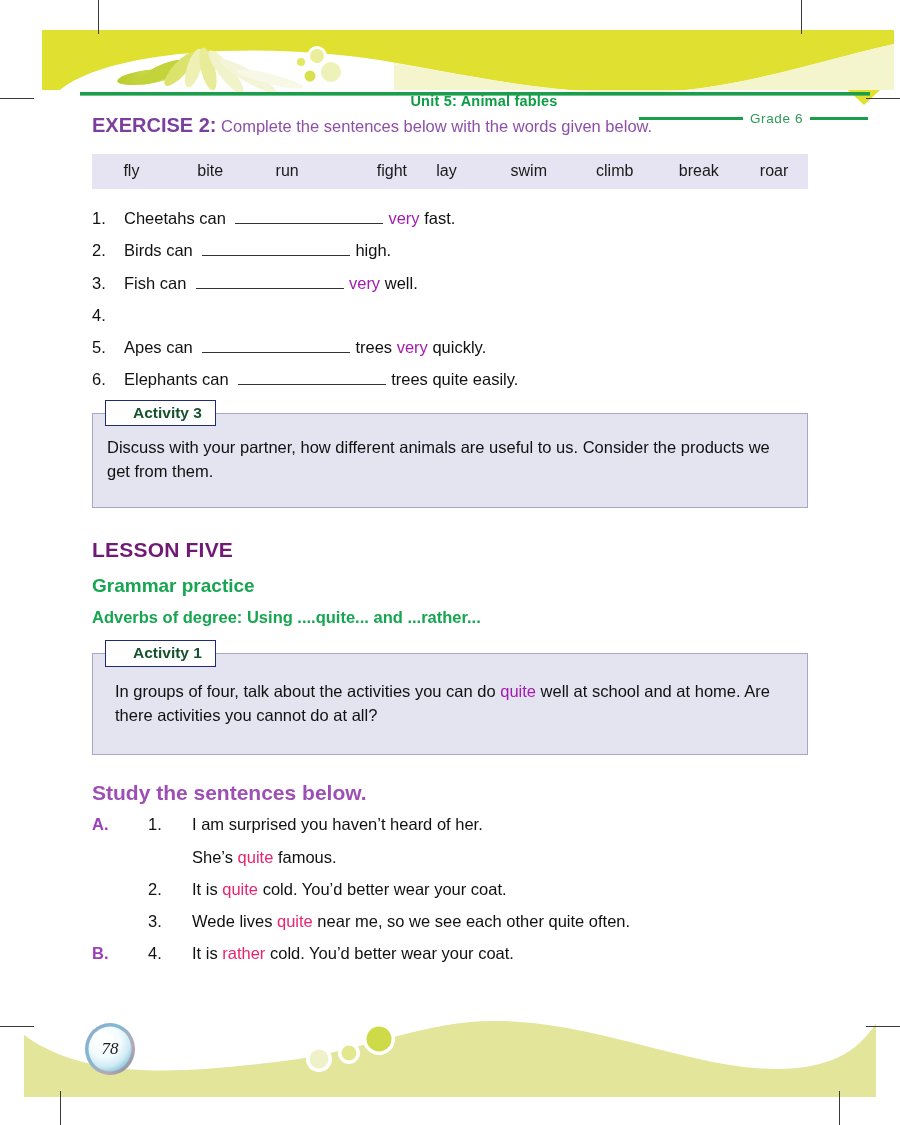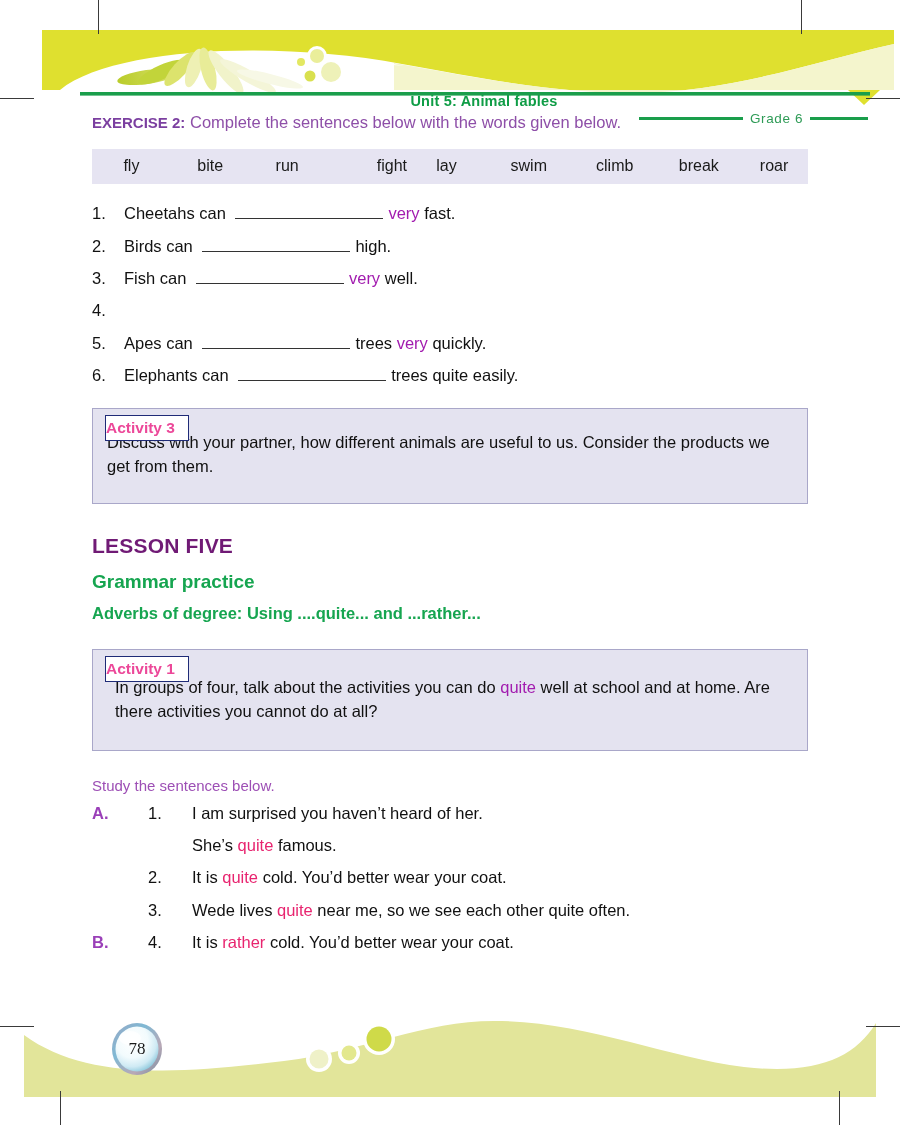--- a/index.html
+++ b/index.html
@@ -79,21 +79,21 @@
 
   .exercise-head {
     margin: 0 0 0 92px;
     font-size: 16.5px;
     color: #8e4fa8;
     line-height: 1.3;
   }
   .exercise-head .eh-strong {
     font-weight: bold;
     color: #7b3fa0;
-    font-size: 15px;
+    font-size: 20px;
   }
 
   .wordbank {
     margin: 16px 0 0 92px;
     width: 716px;
     background: #e6e4f2;
     padding: 8px 0 9px 0;
     box-sizing: border-box;
     display: flex;
     align-items: center;
@@ -142,27 +142,26 @@
     border: 1px solid #a9a7c9;
     box-sizing: border-box;
     margin-top: 22px;
   }
   .activity-tab {
     position: absolute;
     left: 12px;
     top: -14px;
     background: #ffffff;
     border: 1.6px solid #1f2b77;
-    padding: 2px 13px 3px 0;
+    padding: 2px 13px 3px 27px;
     font-size: 15.5px;
     font-weight: bold;
-    color: #ec4899;
+    color: #14532d;
     line-height: 1.25;
     white-space: nowrap;
-    margin-top: 20px;
   }
   .activity-body {
     padding: 22px 16px 24px 14px;
     font-size: 16.5px;
     color: #111;
     line-height: 1.45;
   }
   .activity.tall .activity-body { padding: 26px 16px 26px 22px; }
 
   
@@ -181,22 +180,23 @@
   }
   .lesson-sub2 {
     margin: 11px 0 0 92px;
     font-size: 16.5px;
     font-weight: bold;
     color: #16a550;
   }
 
   .study-note {
     margin: 26px 0 0 92px;
-    font-size: 15px;
+    font-size: 21px;
     color: #9d4fb5;
+    font-weight: bold;
   }
 
   .study-list { margin: 8px 0 0 92px; width: 720px; }
   .srow {
     display: flex;
     align-items: baseline;
     font-size: 16.5px;
     color: #111;
     margin-bottom: 10px;
     line-height: 1.35;
@@ -221,25 +221,26 @@
     left: 24px;
     bottom: 28px;
     width: 852px;
     height: 96px;
     z-index: 5;
   }
   .footer-svg { display: block; width: 852px; height: 96px; }
 
   .page-num {
     position: absolute;
-    left: 110px;
+    left: 83px;
     top: 1021px;
     width: 54px;
     height: 56px;
     z-index: 20;
+    font-style: italic;
   }
   .page-num-svg { display: block; width: 54px; height: 56px; }
   .page-num-text {
     position: absolute;
     left: 0; top: 0;
     width: 54px; height: 56px;
     display: flex;
     align-items: center;
     justify-content: center;
     font-size: 17px;

